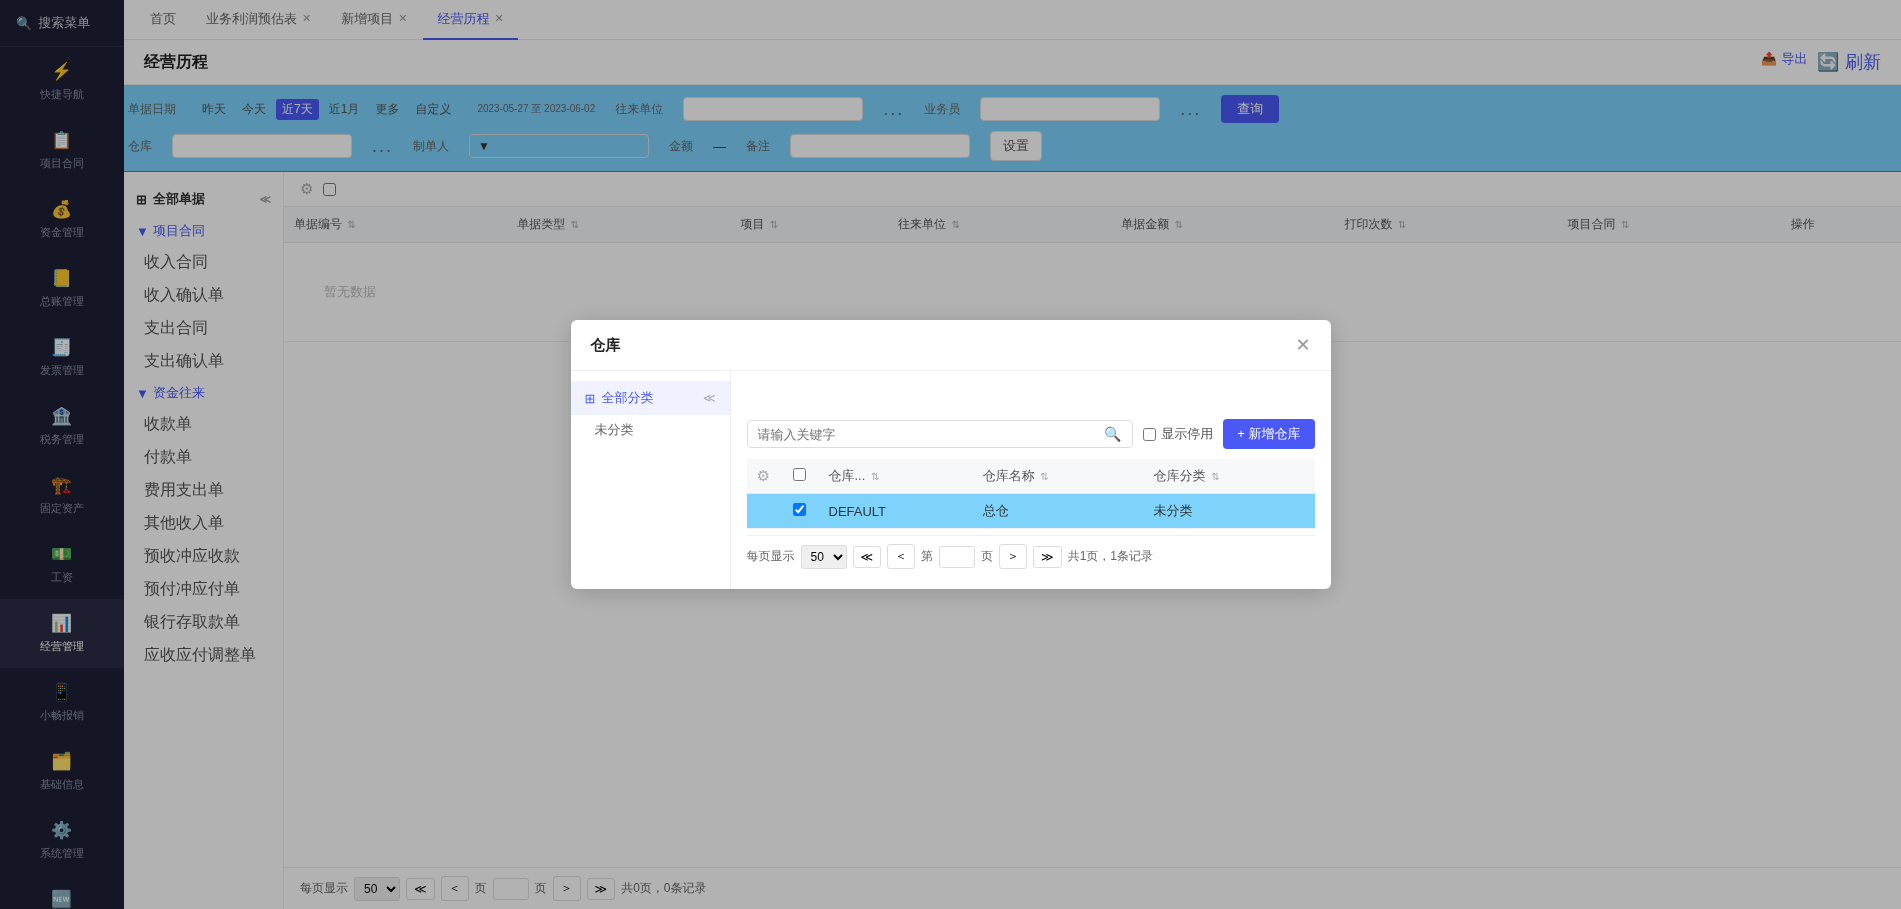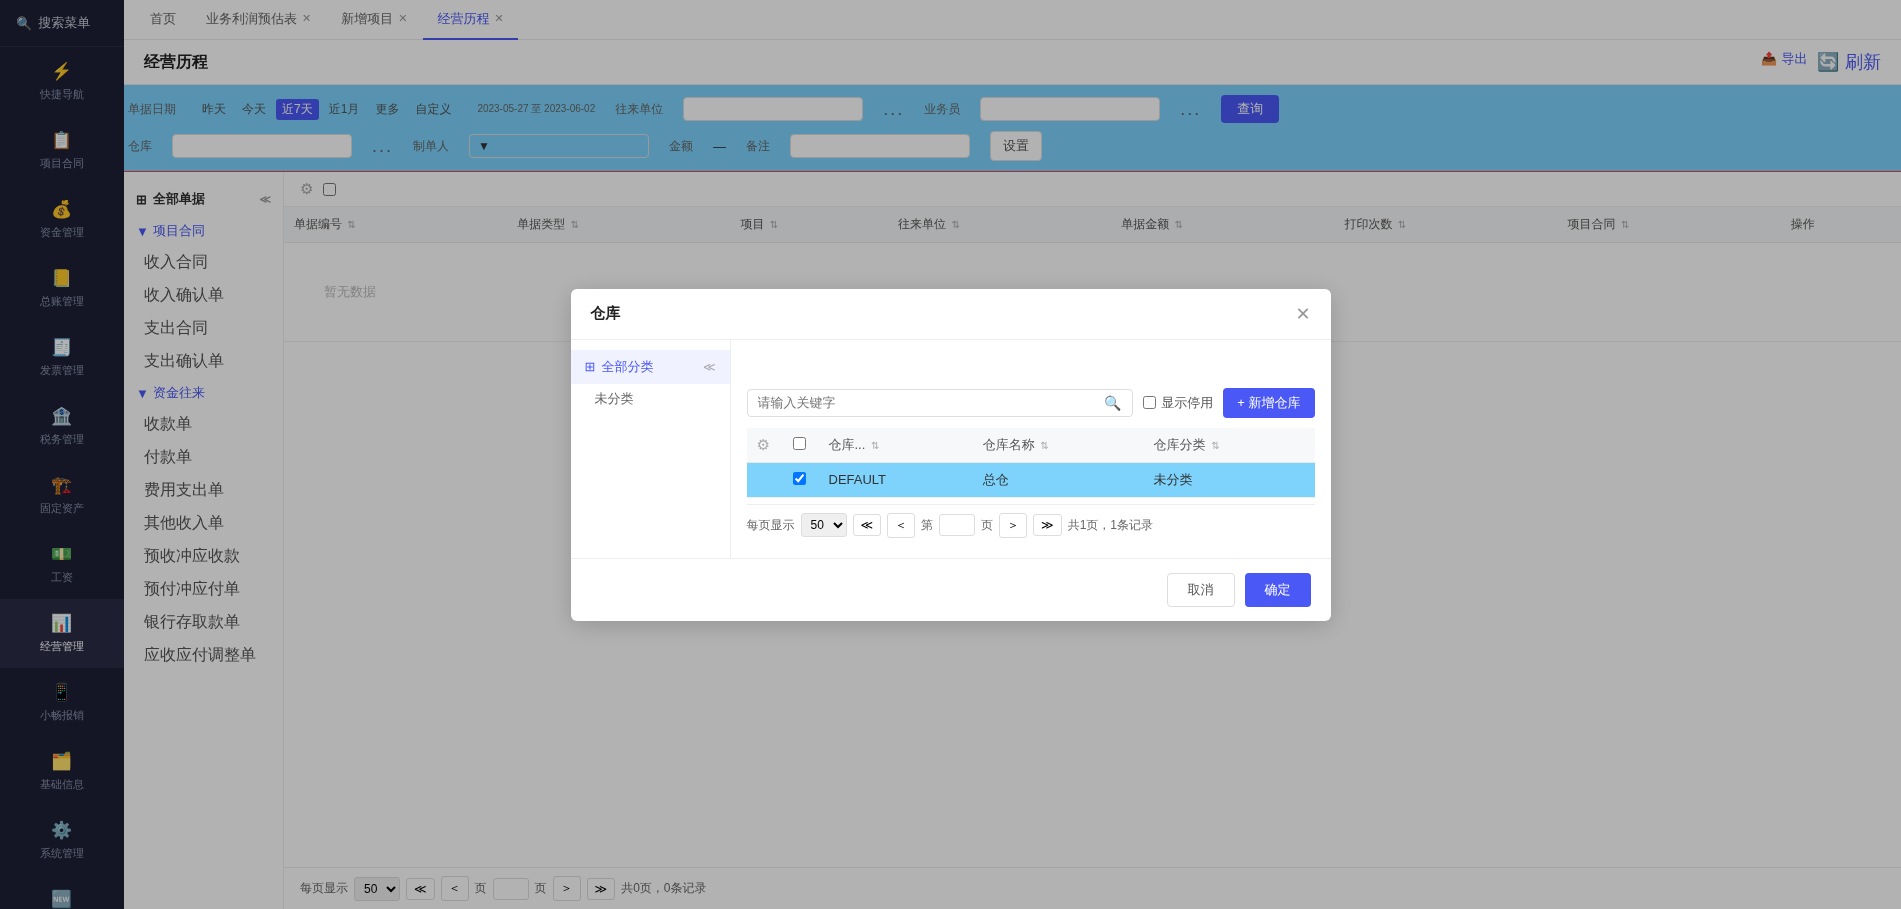--- a/index.html
+++ b/index.html
@@ -428,18 +428,14 @@
           <span>第</span>
           <input class="page-input" style="">
           <span>页</span>
           <button class="page-btn">＞</button>
           <button class="page-btn">≫</button>
           <span>共1页，1条记录</span>
         </div>
       </div>
     </div>
 
-    <div class="modal-footer">
-      <button class="btn-cancel">取消</button>
-      <button class="btn-confirm">确定</button>
-    </div>
   </div>
 </div>
 
 </body></html>

